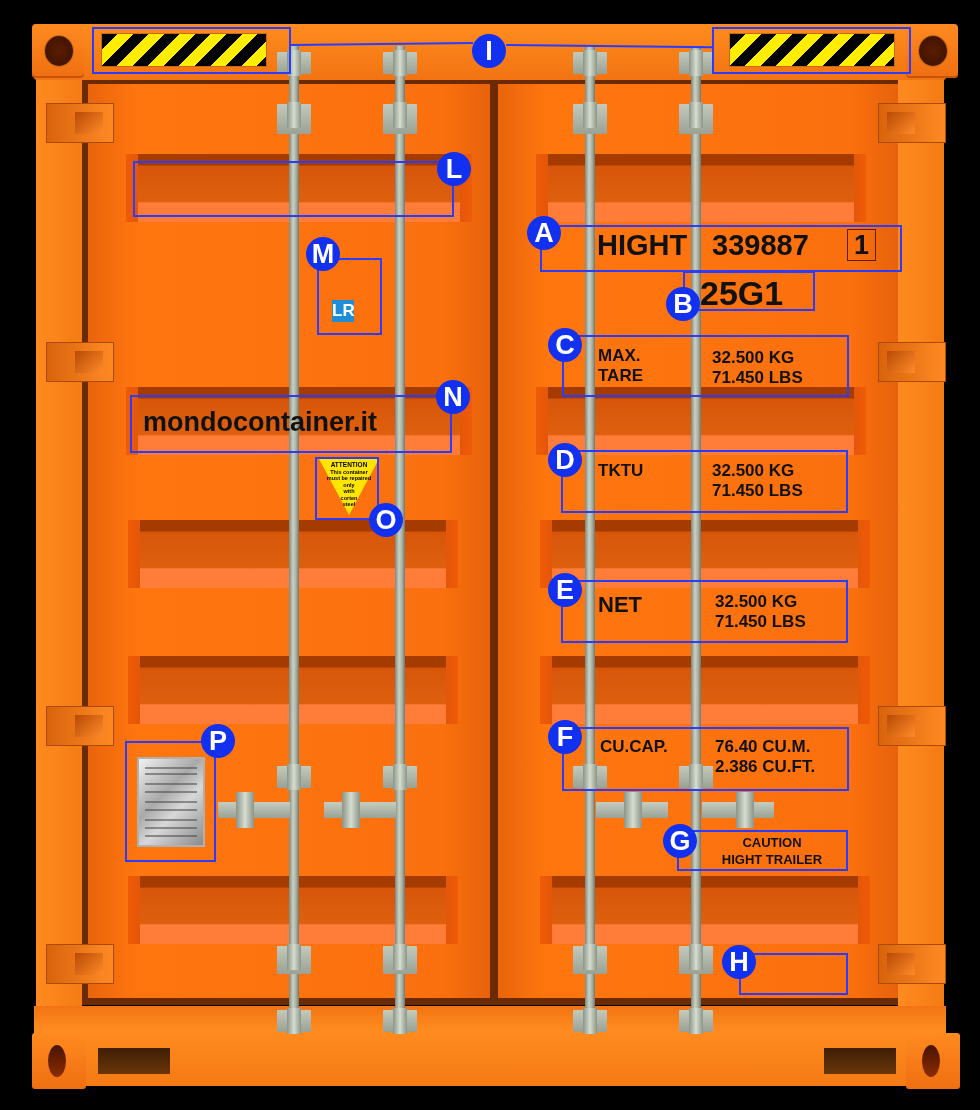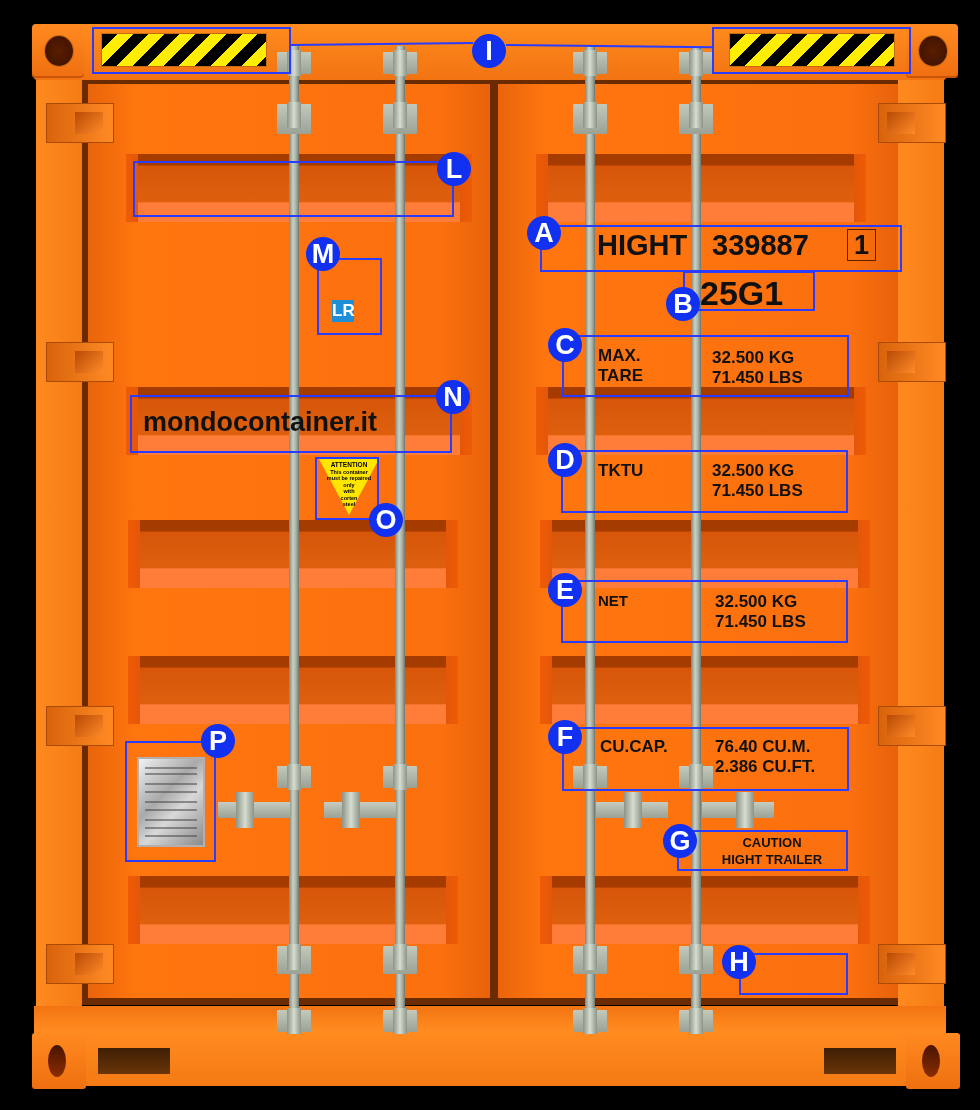--- a/index.html
+++ b/index.html
@@ -164,21 +164,21 @@
     <div>32.500 KG</div>
     <div>71.450 LBS</div>
   </div>
 
 <div class="abs txt" style="left:598px;top:461px;font-size:17px;">TKTU</div>
 <div class="abs txt" style="left:712px;top:461px;font-size:17px;line-height:20px;">
     <div>32.500 KG</div>
     <div>71.450 LBS</div>
   </div>
 
-<div class="abs txt" style="left:598px;top:592px;font-size:15px;">NET</div>
+<div class="abs txt" style="left:598px;top:592px;font-size:22px;">NET</div>
 <div class="abs txt" style="left:715px;top:592px;font-size:17px;line-height:20px;">
     <div>32.500 KG</div>
     <div>71.450 LBS</div>
   </div>
 
 <div class="abs txt" style="left:600px;top:737px;font-size:17px;">CU.CAP.</div>
 <div class="abs txt" style="left:715px;top:737px;font-size:17px;line-height:20px;">
     <div>76.40 CU.M.</div>
     <div>2.386 CU.FT.</div>
   </div>

